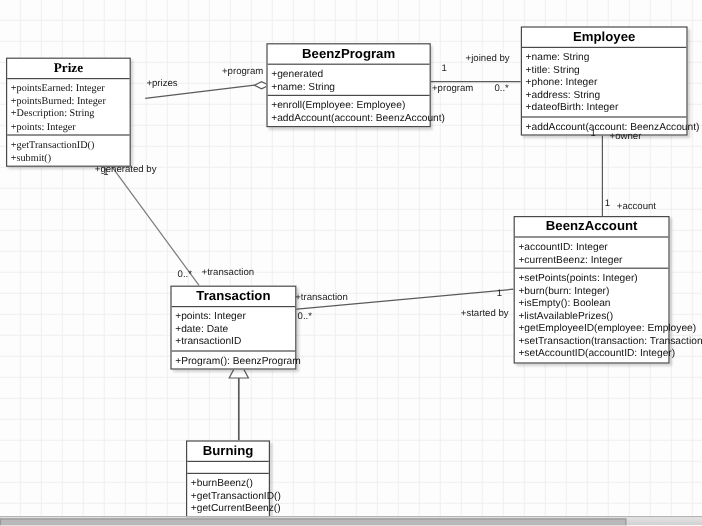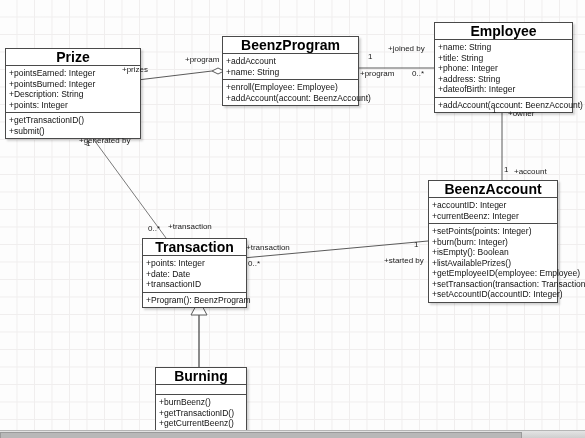--- a/index.html
+++ b/index.html
@@ -30,21 +30,21 @@
   .uml-class {
     position: absolute;
     box-sizing: border-box;
     background: #ffffff;
     border: 1px solid #4a4a4a;
     box-shadow: 2px 2px 2px rgba(0,0,0,0.17);
     z-index: 5;
   }
   .cls-name {
     text-align: center;
-    font-size: 14px;
+    font-size: 11px;
     font-weight: bold;
     color: #000000;
     padding: 3px 2px 3px 2px;
     line-height: 10px;
     border-bottom: 1px solid #4a4a4a;
     white-space: nowrap;
   }
   .cls-compartment {
     padding: 2px 3px 2px 3px;
     border-bottom: 1px solid #4a4a4a;
@@ -117,38 +117,38 @@
     <g>
       <line x1="243" y1="258" x2="428" y2="241" stroke="#5a5a5a" stroke-width="1"></line>
     </g>
 
     <g>
       <line x1="199" y1="367" x2="199" y2="315" stroke="#5a5a5a" stroke-width="1.4"></line>
       <polygon points="199,300 191,315 207,315" fill="#ffffff" stroke="#5a5a5a" stroke-width="1"></polygon>
     </g>
   </svg>
 
-  <div class="uml-class" style="left:5px; top:48px; width:136px;">
+  <div class="uml-class" style="left:5px; top:48px; width:104px;font-family:Liberation Serif, serif;">
     <div class="cls-name">Prize</div>
     <div class="cls-compartment">
       <div class="member">+pointsEarned: Integer</div>
       <div class="member">+pointsBurned: Integer</div>
       <div class="member">+Description: String</div>
       <div class="member">+points: Integer</div>
     </div>
     <div class="cls-compartment last">
       <div class="member">+getTransactionID()</div>
       <div class="member">+submit()</div>
     </div>
   </div>
 
   <div class="uml-class" style="left:222px; top:36px; width:137px;">
     <div class="cls-name">BeenzProgram</div>
     <div class="cls-compartment">
-      <div class="member">+addAccount</div>
+      <div class="member">+generated</div>
       <div class="member">+name: String</div>
     </div>
     <div class="cls-compartment last">
       <div class="member">+enroll(Employee: Employee)</div>
       <div class="member">+addAccount(account: BeenzAccount)</div>
     </div>
   </div>
 
   <div class="uml-class" style="left:434px; top:22px; width:139px;">
     <div class="cls-name">Employee</div>
@@ -186,21 +186,21 @@
     <div class="cls-compartment">
       <div class="member">+points: Integer</div>
       <div class="member">+date: Date</div>
       <div class="member">+transactionID</div>
     </div>
     <div class="cls-compartment last">
       <div class="member">+Program(): BeenzProgram</div>
     </div>
   </div>
 
-  <div class="uml-class" style="left:155px; top:367px; width:92px;">
+  <div class="uml-class" style="left:155px; top:367px; width:70px;">
     <div class="cls-name">Burning</div>
     <div class="cls-compartment empty-attrs"></div>
     <div class="cls-compartment last">
       <div class="member">+burnBeenz()</div>
       <div class="member">+getTransactionID()</div>
       <div class="member">+getCurrentBeenz()</div>
     </div>
   </div>
 
   <div class="edge-label" style="left:122px; top:65px;">+prizes</div>

